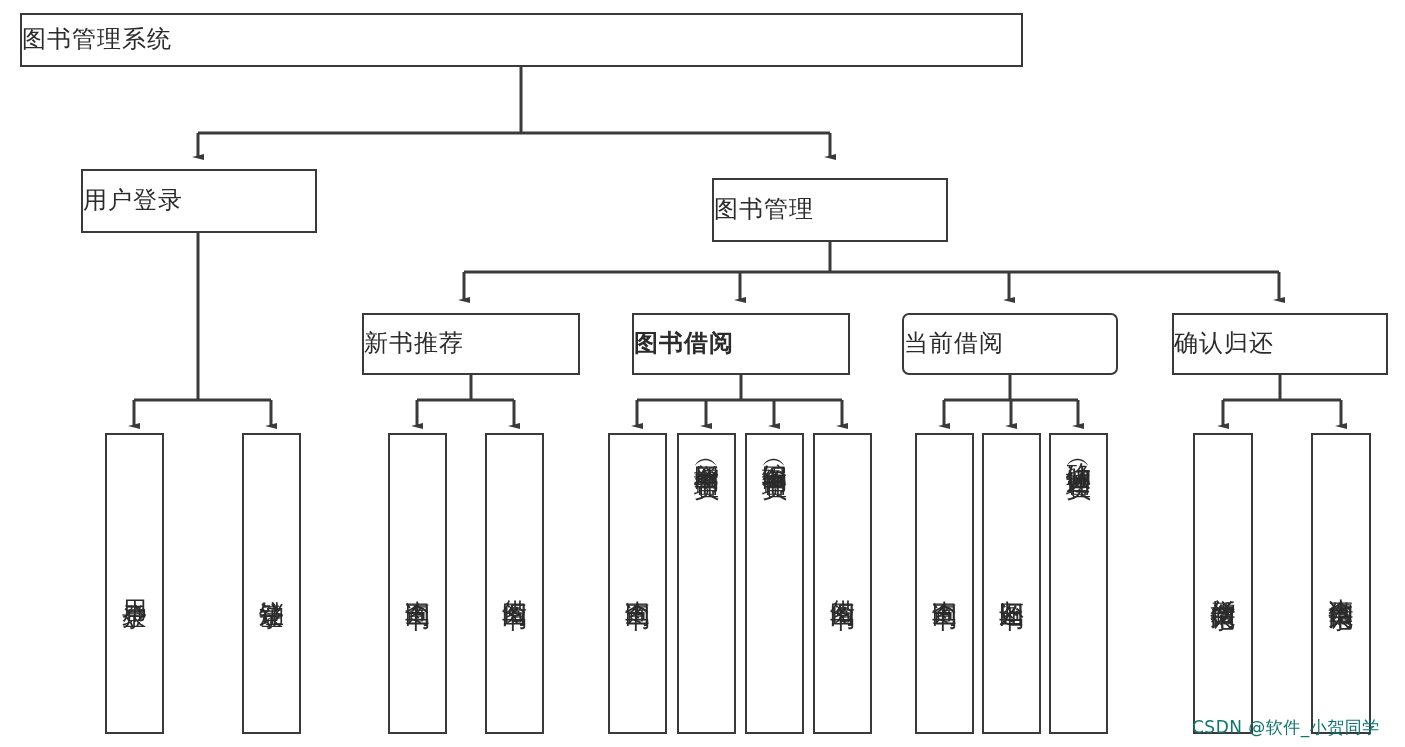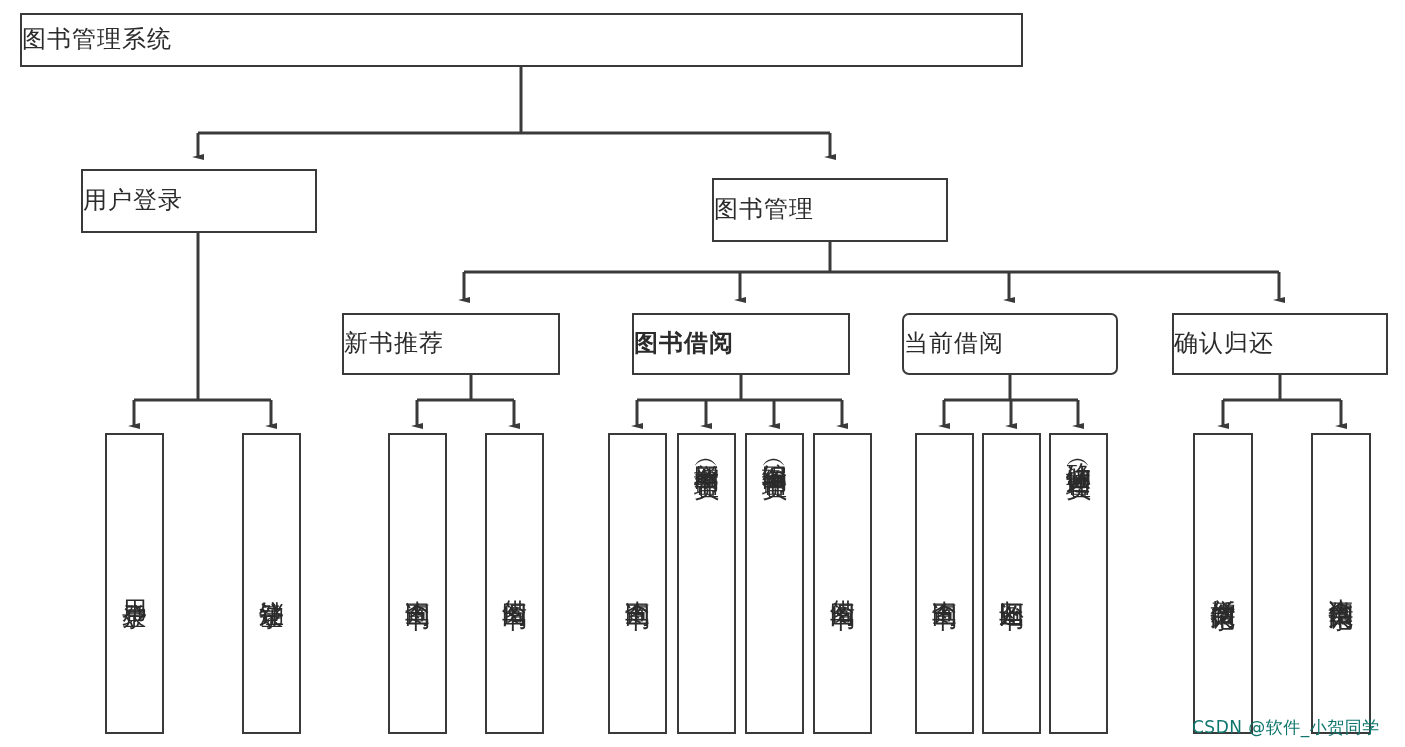--- a/index.html
+++ b/index.html
@@ -128,21 +128,21 @@
   </div>
 
   <div class="node node-h" style="left:81px; top:169px; width:236px; height:64px;">
     <span class="label">用户登录</span>
   </div>
 
   <div class="node node-h" style="left:712px; top:169px; width:236px; height:64px;margin-top:9px;">
     <span class="label">图书管理</span>
   </div>
 
-  <div class="node node-h" style="left:342px; top:313px; width:218px; height:62px;">
+  <div class="node node-h" style="left:362px; top:313px; width:218px; height:62px;">
     <span class="label">新书推荐</span>
   </div>
 
   <div class="node node-h" style="left:632px; top:313px; width:218px; height:62px;font-weight:bold;">
     <span class="label">图书借阅</span>
   </div>
 
   <div class="node node-h" style="left:902px; top:313px; width:216px; height:62px;border-radius:7px;">
     <span class="label">当前借阅</span>
   </div>

